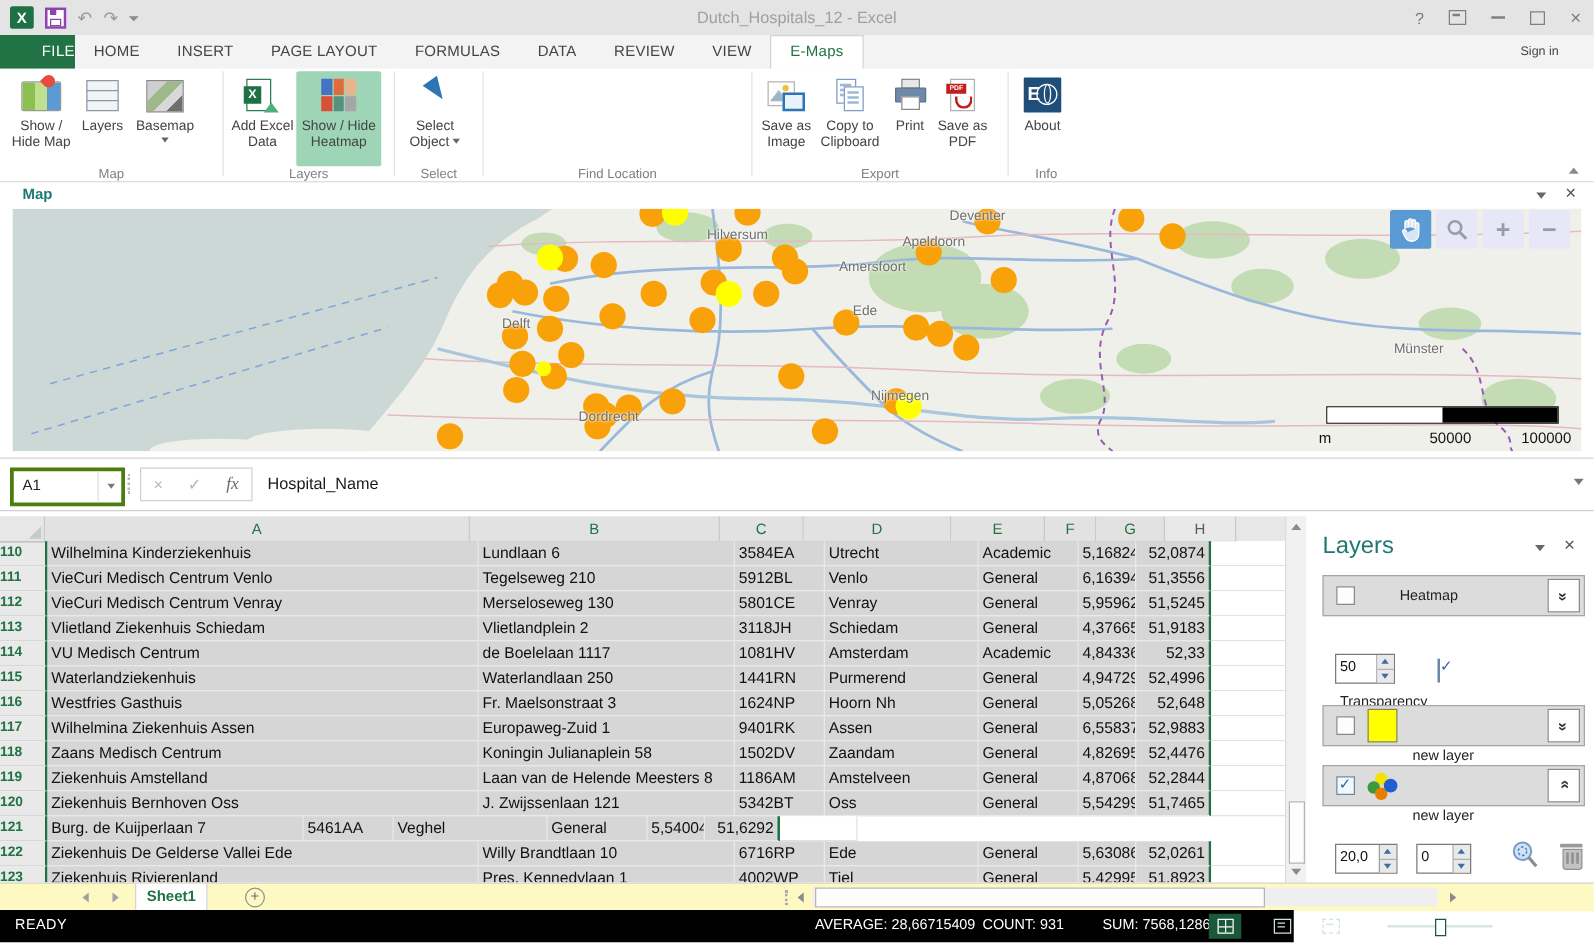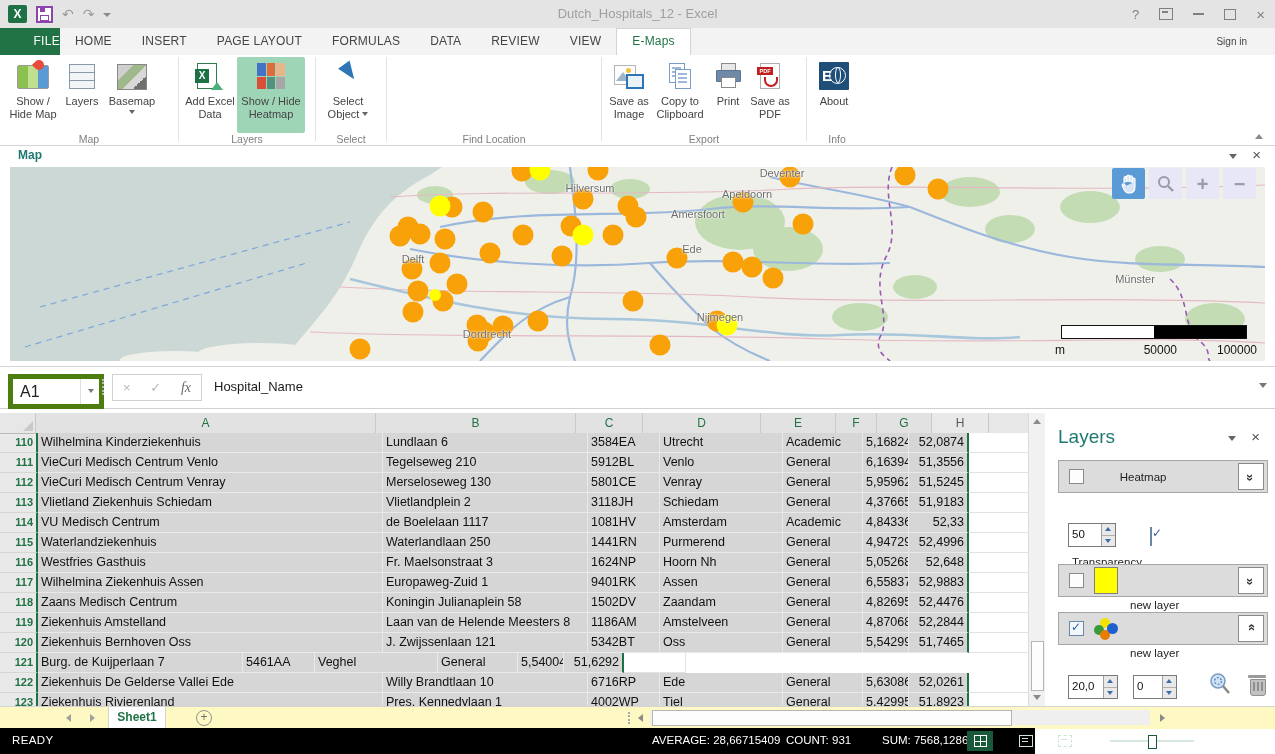--- a/index.html
+++ b/index.html
@@ -100,39 +100,39 @@
   .city{position:absolute;font-size:11px;color:#6e6e6e;text-shadow:0 0 2px #fff,0 0 2px #fff;white-space:nowrap;transform:translate(-50%,-50%);}
   .mapbtn{position:absolute;top:1px;width:33px;height:31px;border-radius:2px;background:#e7e7f7;display:flex;align-items:center;justify-content:center;}
   .mapbtn.hand{background:#5b9bd5;}
   .mb-glyph{color:#9a9aaa;font-size:20px;font-weight:bold;line-height:20px;}
   .scalebar{position:absolute;right:18px;bottom:22px;width:184px;height:12px;border:1px solid #111;display:flex;}
   .scalebar .w{width:50%;background:#fff;} .scalebar .b{width:50%;background:#000;}
   .scale-lab{position:absolute;bottom:4px;font-size:12px;color:#111;}
 
   
   .fbar{left:0;top:366px;width:1275px;height:41px;background:#fff;border-top:1px solid #d4d4d4;border-bottom:1px solid #d0d0d0;}
-  .namebox{left:8px;top:7px;width:86px;height:25px;border:5px solid #4d7c0f;background:#fff;font-size:16px;color:#222;}
+  .namebox{left:8px;top:7px;width:86px;height:25px;border:3px solid #4d7c0f;background:#fff;font-size:12px;color:#222;}
   .namebox .txt{position:absolute;left:7px;top:4px;}
   .namebox .dv{position:absolute;right:18px;top:0;bottom:0;width:1px;background:#e0e0e0;}
   .namebox .c{position:absolute;right:5px;top:10px;width:0;height:0;border-left:3.5px solid transparent;border-right:3.5px solid transparent;border-top:4px solid #777;}
   .fdots{left:102px;top:12px;width:3px;height:16px;border-left:2px dotted #b8b8b8;}
   .fbtns{left:112px;top:7px;width:88px;height:25px;border:1px solid #d0d0d0;background:#fff;display:flex;align-items:center;justify-content:space-around;font-size:13px;color:#b8b8b8;}
   .fbtns .fx{color:#6a6a6a;font-style:italic;font-family:"Liberation Serif",serif;font-size:14px;}
   .ffield{left:206px;top:7px;right:20px;height:25px;font-size:13px;color:#1a1a1a;line-height:25px;padding-left:8px;}
   .fbar-caret{right:8px;top:16px;width:0;height:0;border-left:4px solid transparent;border-right:4px solid transparent;border-top:5px solid #777;}
 
   
   .gridzone{left:0;top:413px;width:1028px;height:293px;overflow:hidden;background:#fff;}
   .ghead{display:flex;height:20px;background:#e7e7e7;}
   .corner{width:35px;height:20px;border-right:1px solid #c9c9c9;border-bottom:1px solid #b9b9b9;position:relative;background:#e7e7e7;flex:none;}
   .corner:before{content:"";position:absolute;right:2px;bottom:2px;border-left:10px solid transparent;border-bottom:10px solid #c9c9c9;}
   .ghc{height:20px;border-right:1px solid #c9c9c9;border-bottom:1px solid #b9b9b9;font-size:12px;color:#217346;display:flex;align-items:center;justify-content:center;flex:none;background:#e2e2e2;}
   .ghc.h{color:#5a5a5a;background:#e9e9e9;}
   .grow{display:flex;height:20px;}
-  .rnum{width:33px;height:19px;background:#e9e9e9;color:#217346;font-size:11px;text-align:right;padding-right:3px;line-height:19px;border-bottom:1px solid #d6d6d6;border-right:2px solid #1e7145;flex:none;font-weight:bold;}
+  .rnum{width:33px;height:19px;background:#e9e9e9;color:#217346;font-size:11px;padding-right:3px;line-height:19px;border-bottom:1px solid #d6d6d6;border-right:2px solid #1e7145;flex:none;font-weight:bold;}
   .gcell{height:19px;background:#d6d6d6;border-right:1px solid #e9e9e9;border-bottom:1px solid #e9e9e9;font-size:12.5px;color:#111;line-height:19px;padding:0 3px;white-space:nowrap;overflow:hidden;flex:none;}
   .c0{width:338px;} .c1{width:198px;} .c2{width:65px;} .c3{width:116px;} .c4{width:73px;}
   .c5{width:39px;text-align:right;} .c6{width:52px;text-align:right;border-right:2px solid #1e7145;}
   .ch{width:55px;background:#fff;border-right:1px solid #e2e2e2;border-bottom:1px solid #e2e2e2;}
   .hc0{width:339px;} .hc1{width:199px;} .hc2{width:66px;} .hc3{width:117px;} .hc4{width:74px;} .hc5{width:40px;} .hc6{width:54px;} .hc7{width:56px;}
 
   
   .vscroll{left:1028px;top:413px;width:16px;height:293px;background:#f1f1f1;border-left:1px solid #dcdcdc;}
   .vs-up{left:4px;top:6px;width:0;height:0;border-left:4px solid transparent;border-right:4px solid transparent;border-bottom:5px solid #8a8a8a;}
   .vs-dn{left:4px;bottom:6px;width:0;height:0;border-left:4px solid transparent;border-right:4px solid transparent;border-top:5px solid #8a8a8a;}

